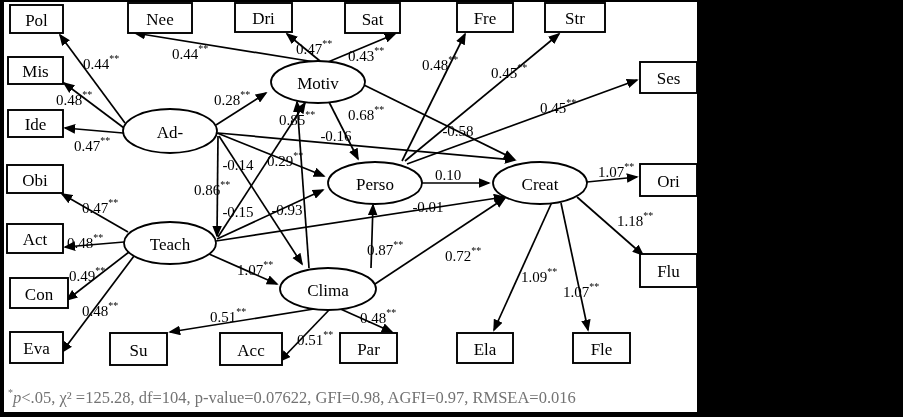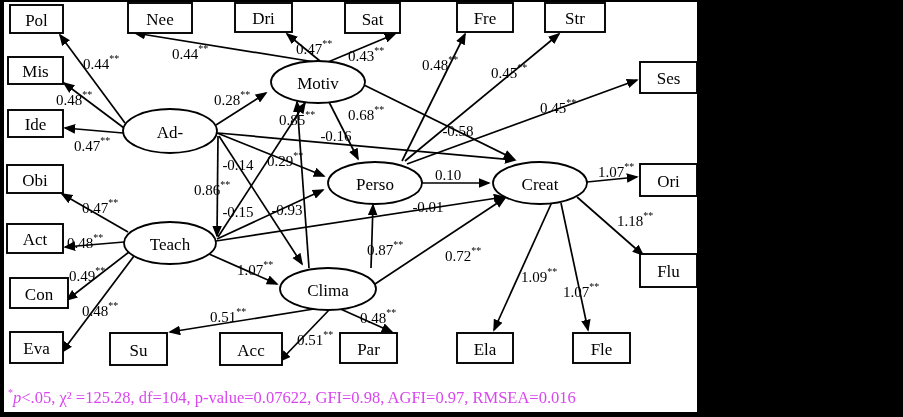--- a/index.html
+++ b/index.html
@@ -24,21 +24,21 @@
   }
   .elabel{
     font-family:"Liberation Serif","DejaVu Serif",serif;
     font-size:15px;fill:#000;
     text-anchor:middle;dominant-baseline:central;
   }
   .stars{font-size:10px;}
   .footnote{
     position:absolute;left:8px;top:387px;
     width:660px;
-    font-size:16.5px;color:#d946ef;
+    font-size:16.5px;color:#737373;
     white-space:nowrap;
   }
   .footnote .sup{vertical-align:super;font-size:10px;}
   .footnote i{font-style:italic;}
 </style>
 </head>
 <body>
 
 <div class="stage">
   <svg id="sem-svg" width="903" height="417" viewBox="0 0 903 417">

